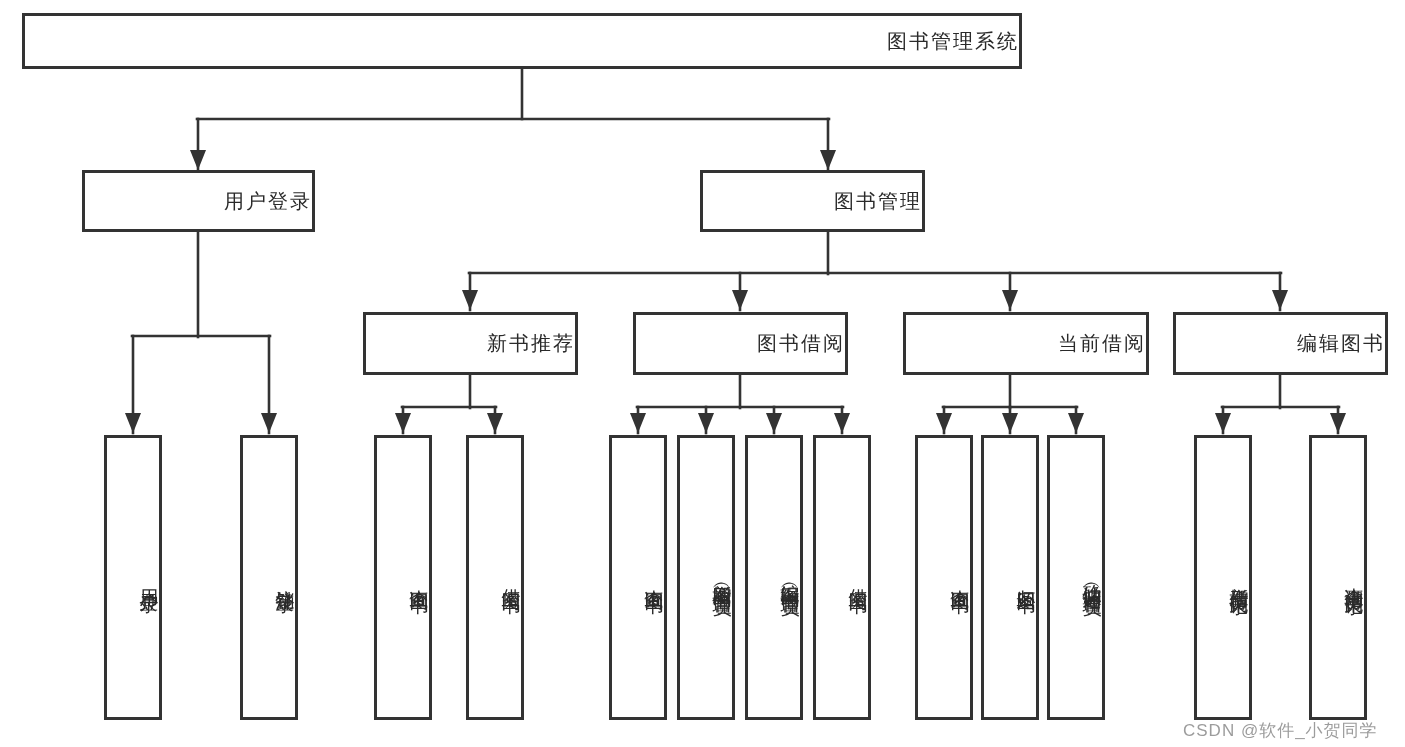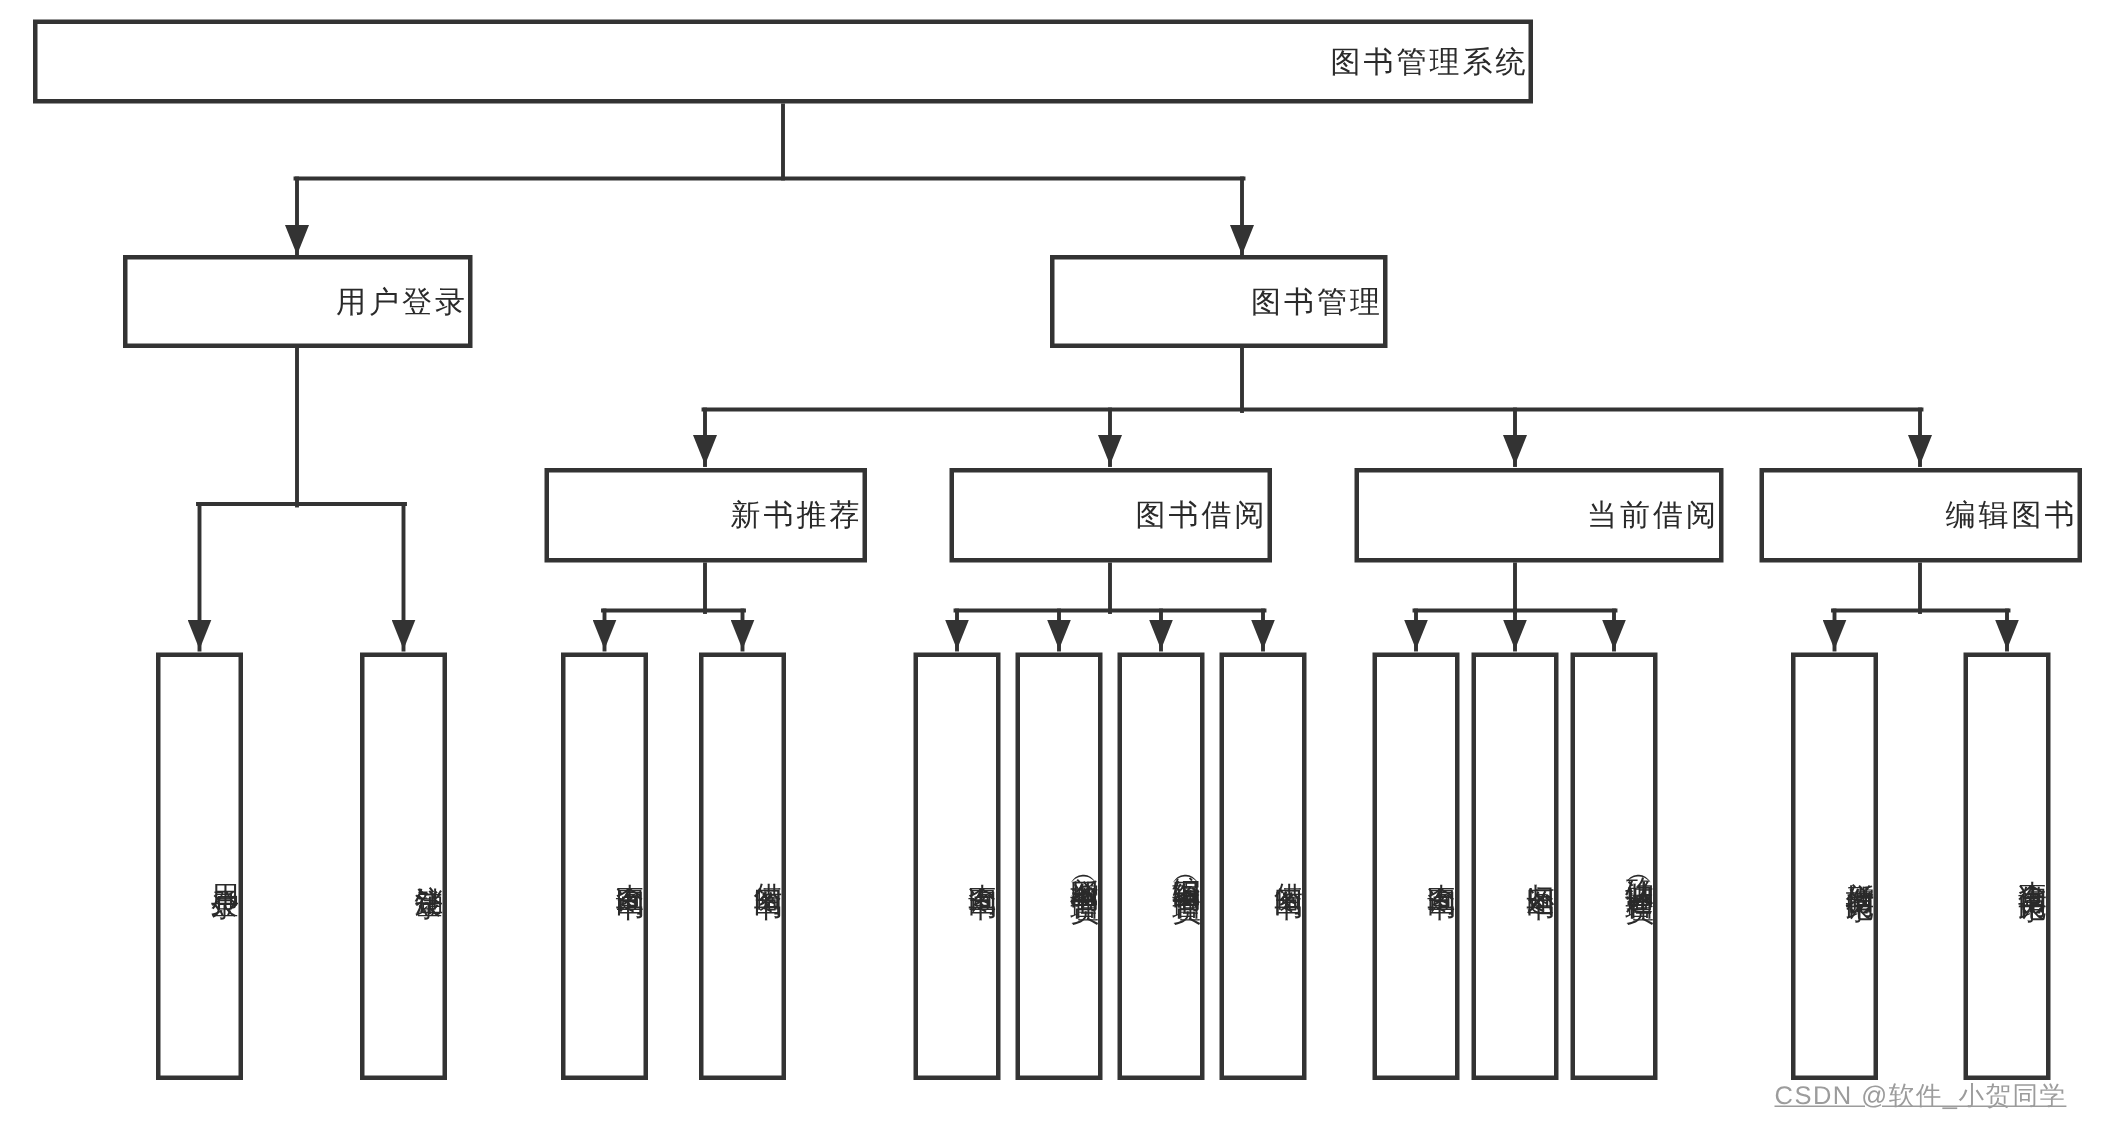--- a/index.html
+++ b/index.html
@@ -19,21 +19,21 @@
   .node .lbl{font-size:20px;letter-spacing:2px;white-space:nowrap;}
   .leaf .lbl{
     writing-mode:vertical-rl;white-space:normal;
     font-size:19px;line-height:1;
   }
   .s4{letter-spacing:22px;}
   .s6{letter-spacing:12px;}
   .s9{letter-spacing:6px;font-size:18px;}
   .watermark{
     position:absolute;left:1183px;top:719px;z-index:5;
-    font-size:17px;color:var(--watermark,#9c9c9c);white-space:nowrap;letter-spacing:1px;text-decoration:underline;
+    font-size:17px;color:var(--watermark,#9c9c9c);white-space:nowrap;letter-spacing:1px;
   }
 </style>
 </head>
 <body>
 
 <div class="stage">
 
   <svg class="wires" width="1405" height="747" viewBox="0 0 1405 747">
     <defs>
       <marker id="arrowhead" markerUnits="userSpaceOnUse" markerWidth="20" markerHeight="16" refX="20" refY="8" orient="auto">

